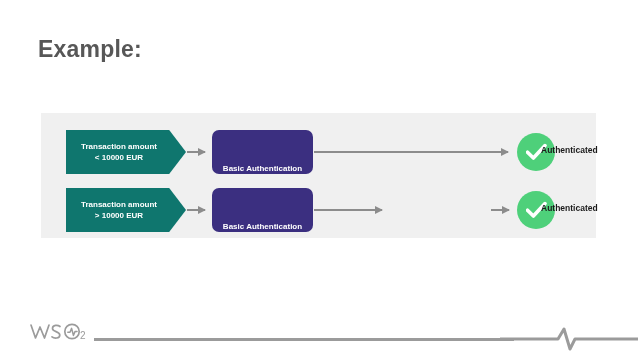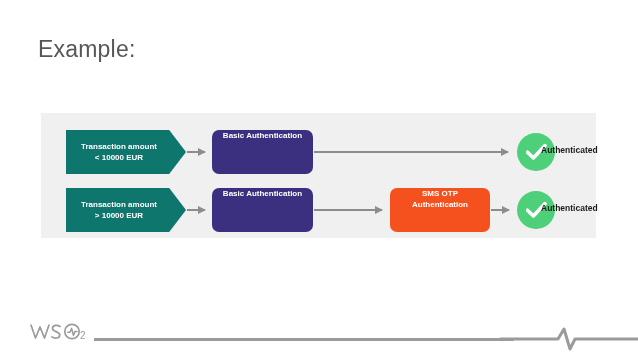--- a/index.html
+++ b/index.html
@@ -15,21 +15,21 @@
     font-family: "Liberation Sans", sans-serif;
     -webkit-font-smoothing: antialiased;
   }
 
   
   .slide-title {
     position: absolute;
     left: 38px;
     top: 36px;
     font-size: 23px;
-    font-weight: 400;
+    font-weight: 700;
     color: #575757;
     letter-spacing: 0.2px;
     white-space: nowrap;
   }
 
   
   .diagram-panel {
     position: absolute;
     left: 41px;
     top: 113px;
@@ -75,21 +75,21 @@
 
   
   .proc-node {
     position: absolute;
     top: 0;
     height: 44px;
     border-radius: 7px;
     display: flex;
     flex-direction: column;
     align-items: center;
-    justify-content: flex-start;
+    justify-content: flex-end;
     box-sizing: border-box;
   }
   .proc-node .line {
     color: #ffffff;
     font-size: 8px;
     font-weight: 700;
     line-height: 11px;
     white-space: nowrap;
   }
   .proc-basic {
@@ -225,24 +225,20 @@
     </div>
 
     <div class="arrow arrow-a"></div>
 
     <div class="proc-node proc-basic">
       <span class="line">Basic Authentication</span>
     </div>
 
     <div class="arrow arrow-b"></div>
 
-    <div class="proc-node proc-otp">
-      <span class="line">SMS OTP</span>
-      <span class="line">Authentication</span>
-    </div>
 
     <div class="arrow arrow-c"></div>
 
     <div class="success-badge">
       <svg viewBox="0 0 21 18" xmlns="http://www.w3.org/2000/svg">
         <path d="M1.5 9.2 L7.4 15 L19 2.6" fill="none" stroke="#ffffff" stroke-width="3.6" stroke-linecap="round" stroke-linejoin="round"></path>
       </svg>
     </div>
 
     <div class="result-label">Authenticated</div>

